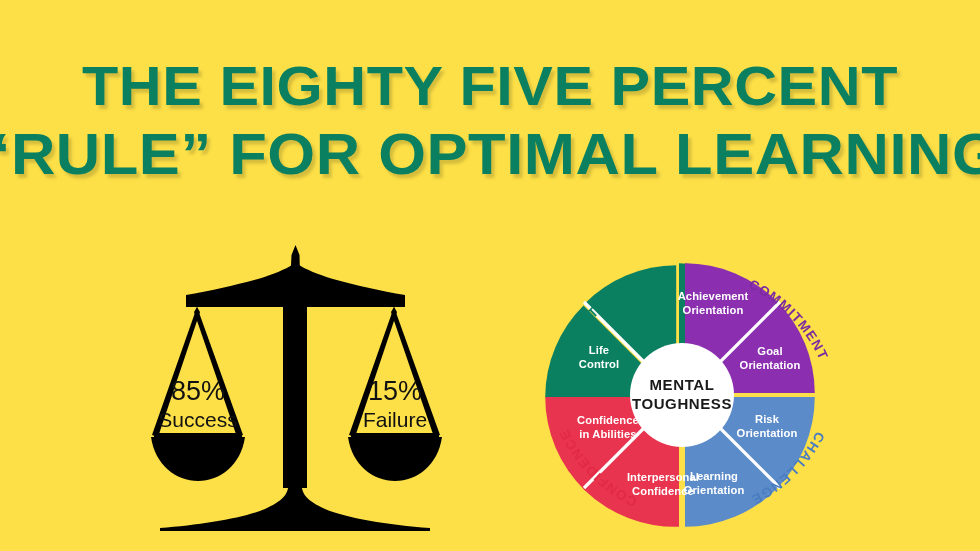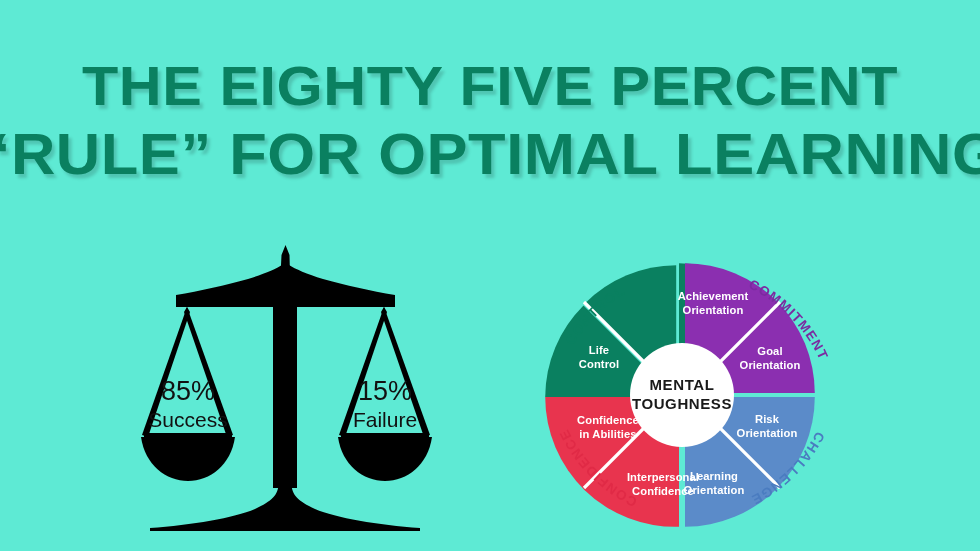--- a/index.html
+++ b/index.html
@@ -13,21 +13,21 @@
     height: 551px;
     overflow: hidden;
     font-family: "Liberation Sans", sans-serif;
     position: relative;
   }
   .canvas {
     position: absolute;
     inset: 0;
     width: 980px;
     height: 551px;
-    background: #5eead4;
+    background: #fde047;
   }
 
   
   .title-block {
     position: absolute;
     left: 0;
     top: 52px;
     width: 980px;
     text-align: center;
     user-select: none;
@@ -44,21 +44,21 @@
     white-space: nowrap;
     transform: scaleX(1.06);
   }
   .title-line.line2 {
     font-size: 58px;
   }
 
   
   .scale-wrap {
     position: absolute;
-    left: 130px;
+    left: 140px;
     top: 243px;
     width: 330px;
     height: 300px;
   }
   .scale-svg { display: block; width: 330px; height: 300px; }
   .pan-text {
     font-family: "Liberation Sans", sans-serif;
     fill: #111111;
   }
   .pan-pct { font-size: 27px; }

